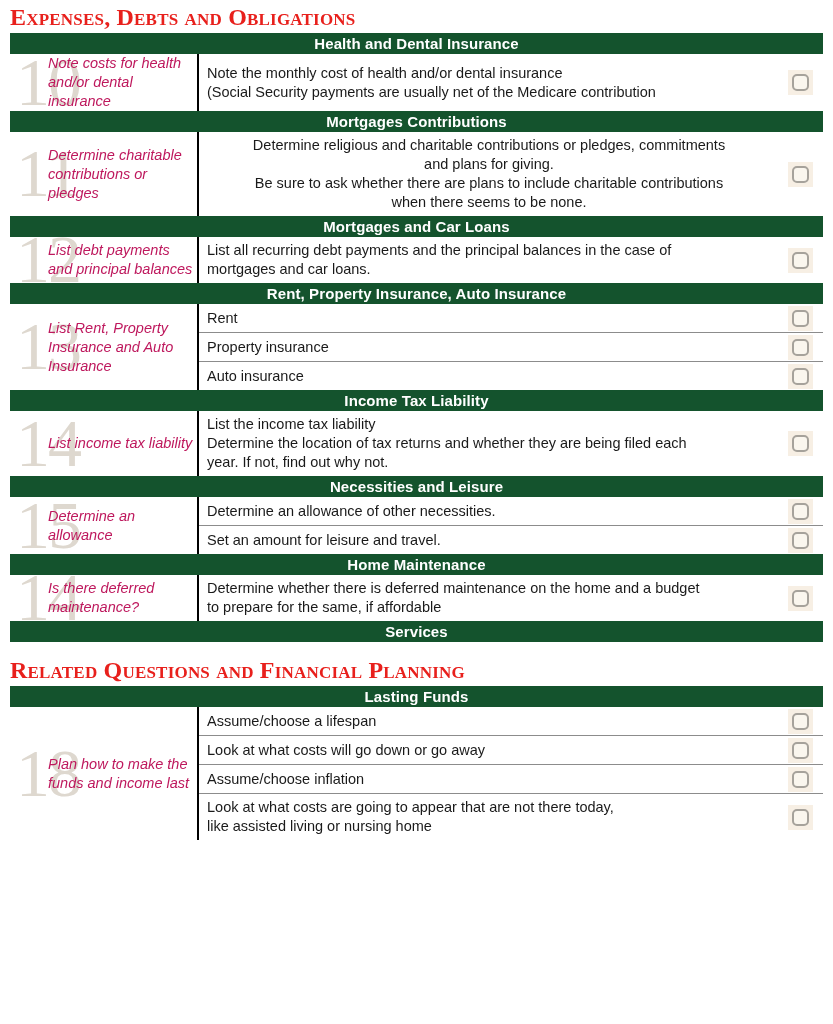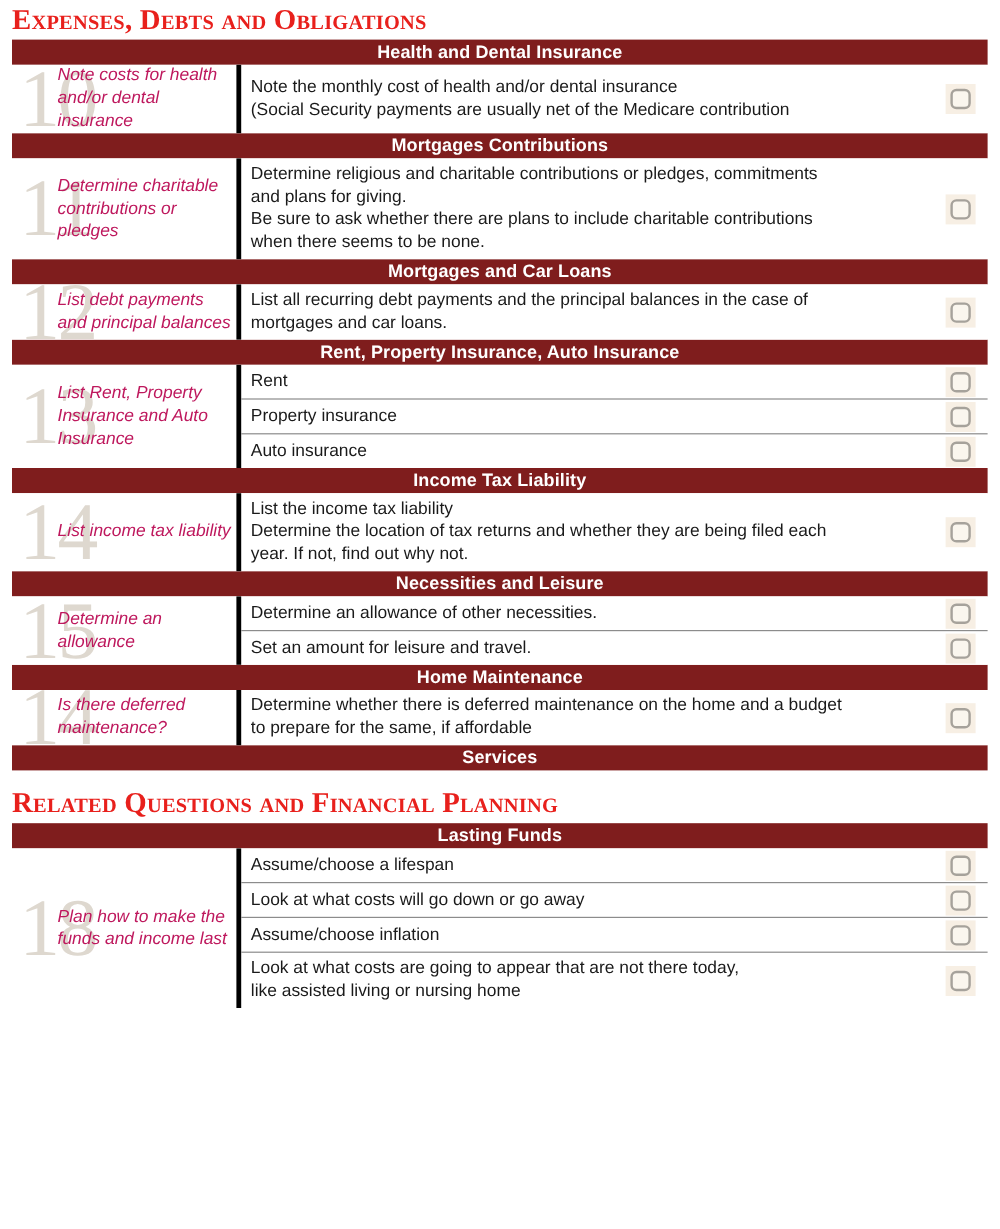--- a/index.html
+++ b/index.html
@@ -40,21 +40,21 @@
 
   
   .checklist {
     margin: 0 10px 0 10px;
     width: 813px;
     box-sizing: border-box;
   }
 
   
   .cat-bar {
-    background: #7f1d1d;
+    background: #14532d;
     color: #ffffff;
     font-size: 15px;
     font-weight: bold;
     text-align: center;
     line-height: 21px;
     height: 21px;
     letter-spacing: 0.1px;
     font-stretch: condensed;
     font-family: "Liberation Sans Narrow", "Liberation Sans", sans-serif;
     overflow: hidden;
@@ -104,21 +104,21 @@
     padding-left: 38px;
     padding-right: 4px;
   }
 
   
   .rows {
     flex: 1;
     display: flex;
     flex-direction: column;
     justify-content: center;
-    border-left: 4px solid #000000;
+    border-left: 2px solid #000000;
   }
   .row {
     display: flex;
     align-items: center;
     min-height: 28px;
   }
   .row + .row {
     border-top: 1px solid #8c8c8c;
   }
   .desc {
@@ -182,21 +182,21 @@
           </div>
         </div>
         <div class="cat-bar">Mortgages Contributions</div>
         <div class="item">
           <div class="numlabel">
             <div class="bignum">11</div>
             <div class="label">Determine charitable contributions or pledges</div>
           </div>
           <div class="rows">
             <div class="row">
-              <div class="desc" style="white-space: pre-line;">Determine religious and charitable contributions or pledges, commitments
+              <div class="desc" style="white-space: pre-line; text-align: center;">Determine religious and charitable contributions or pledges, commitments
 and plans for giving.
 Be sure to ask whether there are plans to include charitable contributions
 when there seems to be none.</div>
               <div class="cbcell">
                 <div class="checkbox">
                   <i></i>
                 </div>
               </div>
             </div>
           </div>

